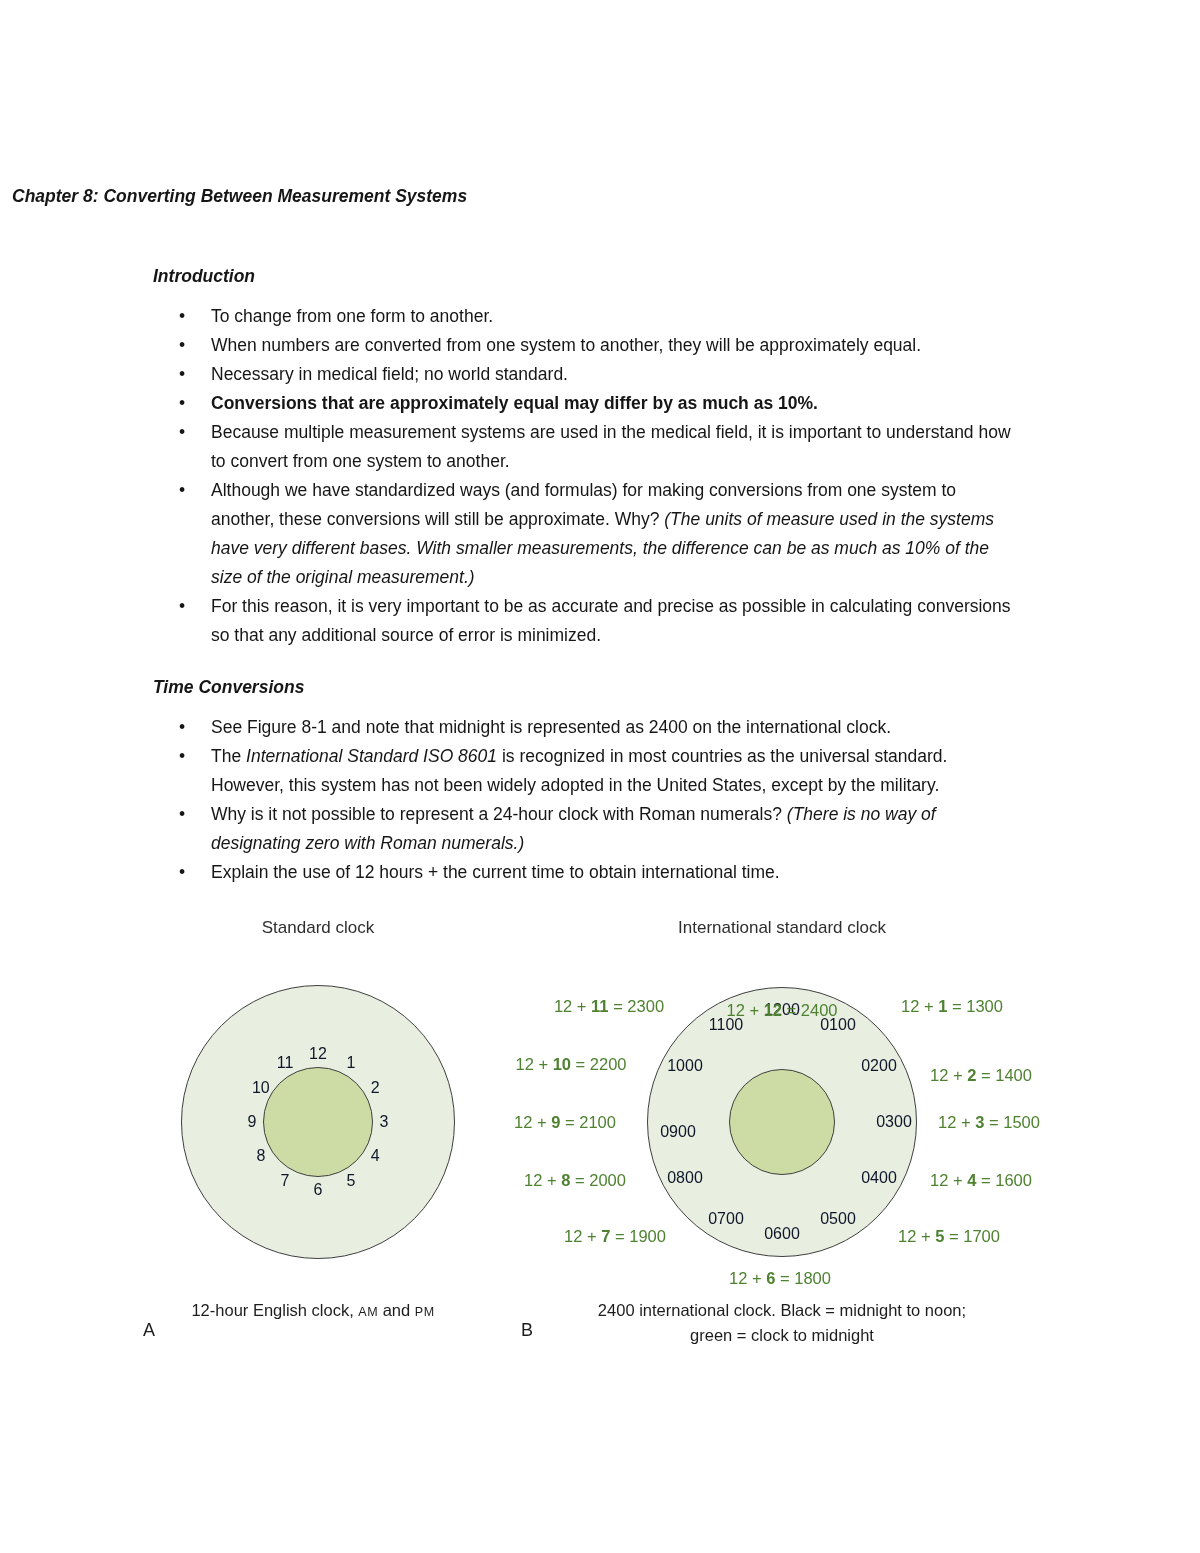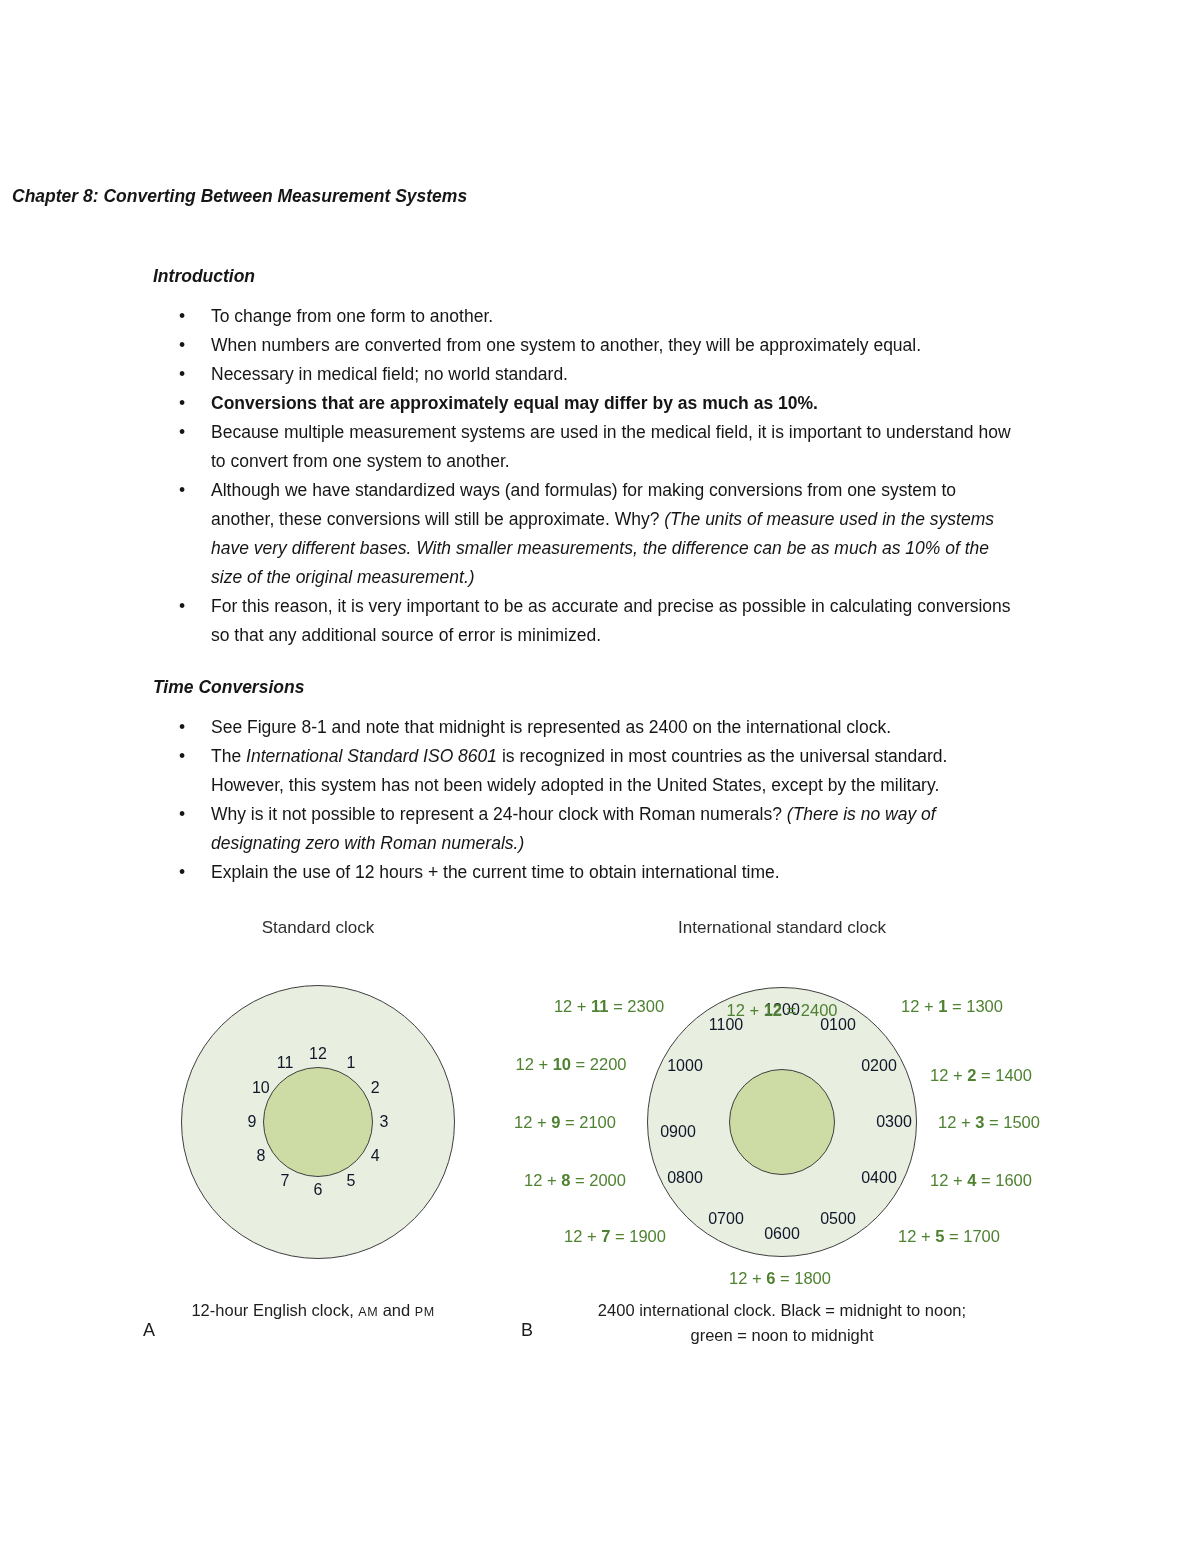--- a/index.html
+++ b/index.html
@@ -123,21 +123,21 @@
     <div class="abs circle inner" style="left:782px; top:210px; width:106px; height:106px;"></div>
 
     <div class="abs caption" style="left:313px; top:399px;">
       <span>12-hour English clock, </span><span class="sc">AM</span><span> and </span><span class="sc">PM</span>
     </div>
 
     <div class="abs fig-label" style="left:149px; top:418px;">A</div>
 
     <div class="abs caption" style="left:782px; top:411px;">
       <div>2400 international clock. Black = midnight to noon;</div>
-      <div>green = noon to midnight</div>
+      <div>green = clock to midnight</div>
     </div>
 
     <div class="abs fig-label" style="left:527px; top:418px;">B</div>
 
   <div class="abs clock-num" style="left: 318px; top: 142px;">12</div>
       <div class="abs clock-num" style="left: 351px; top: 151.11px;">1</div>
       <div class="abs clock-num" style="left: 375.158px; top: 176px;">2</div>
       <div class="abs clock-num" style="left: 384px; top: 210px;">3</div>
       <div class="abs clock-num" style="left: 375.158px; top: 244px;">4</div>
       <div class="abs clock-num" style="left: 351px; top: 268.89px;">5</div>

